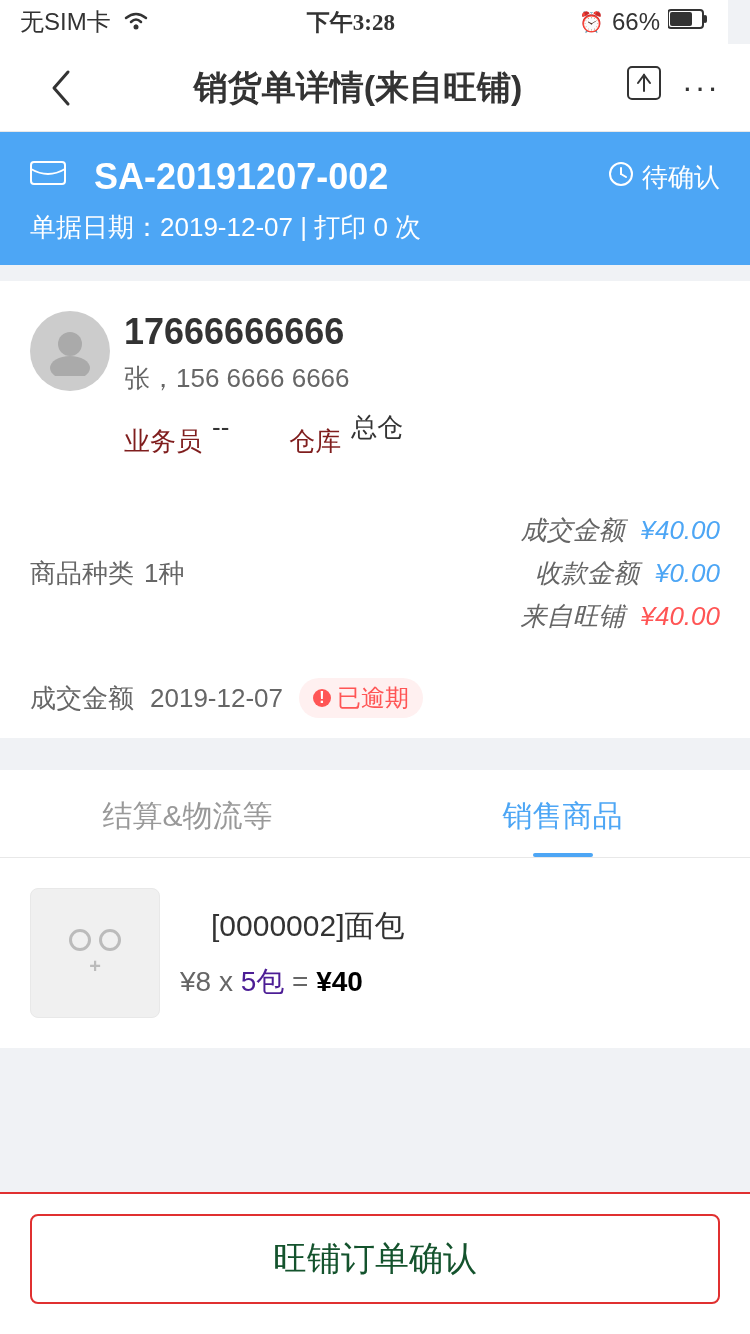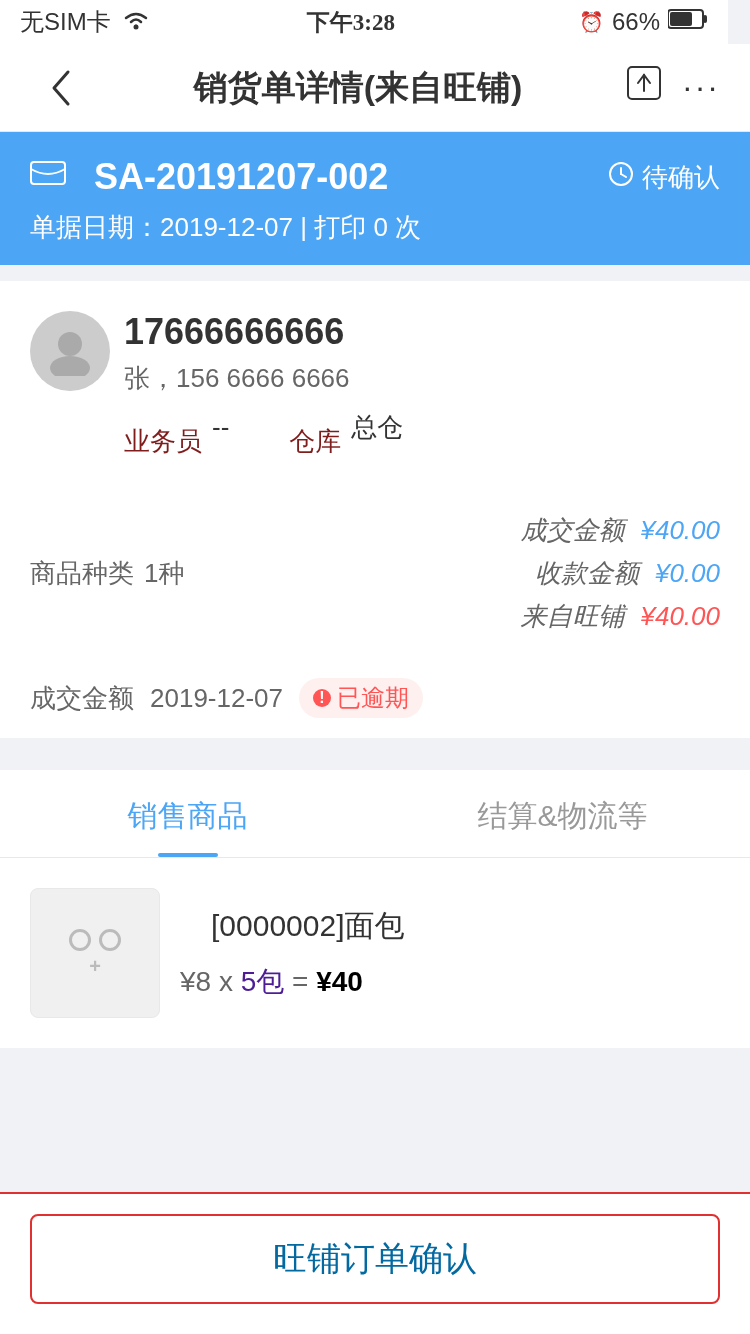--- a/index.html
+++ b/index.html
@@ -301,21 +301,21 @@
       background: #fff;
       padding: 20px 30px 30px;
       border-top: 2px solid #e03030;
     }
     .confirm-button {
       width: 100%;
       height: 90px;
       border: 2px solid #e03030;
       border-radius: 8px;
       background: #fff;
-      color: #0369a1;
+      color: #14532d;
       font-size: 34px;
       font-weight: 500;
       display: flex;
       align-items: center;
       justify-content: center;
       cursor: pointer;
     }
 
     .goods-logo {
       display: flex;
@@ -469,25 +469,25 @@
   <span class="overdue-badge">
     <span class="overdue-dot">!</span>
     <span>已逾期</span>
   </span>
 </div>
 
 <div style="height:16px; background:#f0f2f5;"></div>
 
 <div class="tabs-section">
   <div class="tabs-header">
+    <div class="tab-item">
+      <span>结算&amp;物流等</span>
+    </div>
     <div class="tab-item active">
       <span>销售商品</span>
-    </div>
-    <div class="tab-item">
-      <span>结算&amp;物流等</span>
     </div>
   </div>
 
   <div class="product-item">
     <div class="product-thumb">
       <div class="goods-logo">
         <div class="owl-eyes">
           <div class="owl-eye"></div>
           <div class="owl-eye"></div>
         </div>

